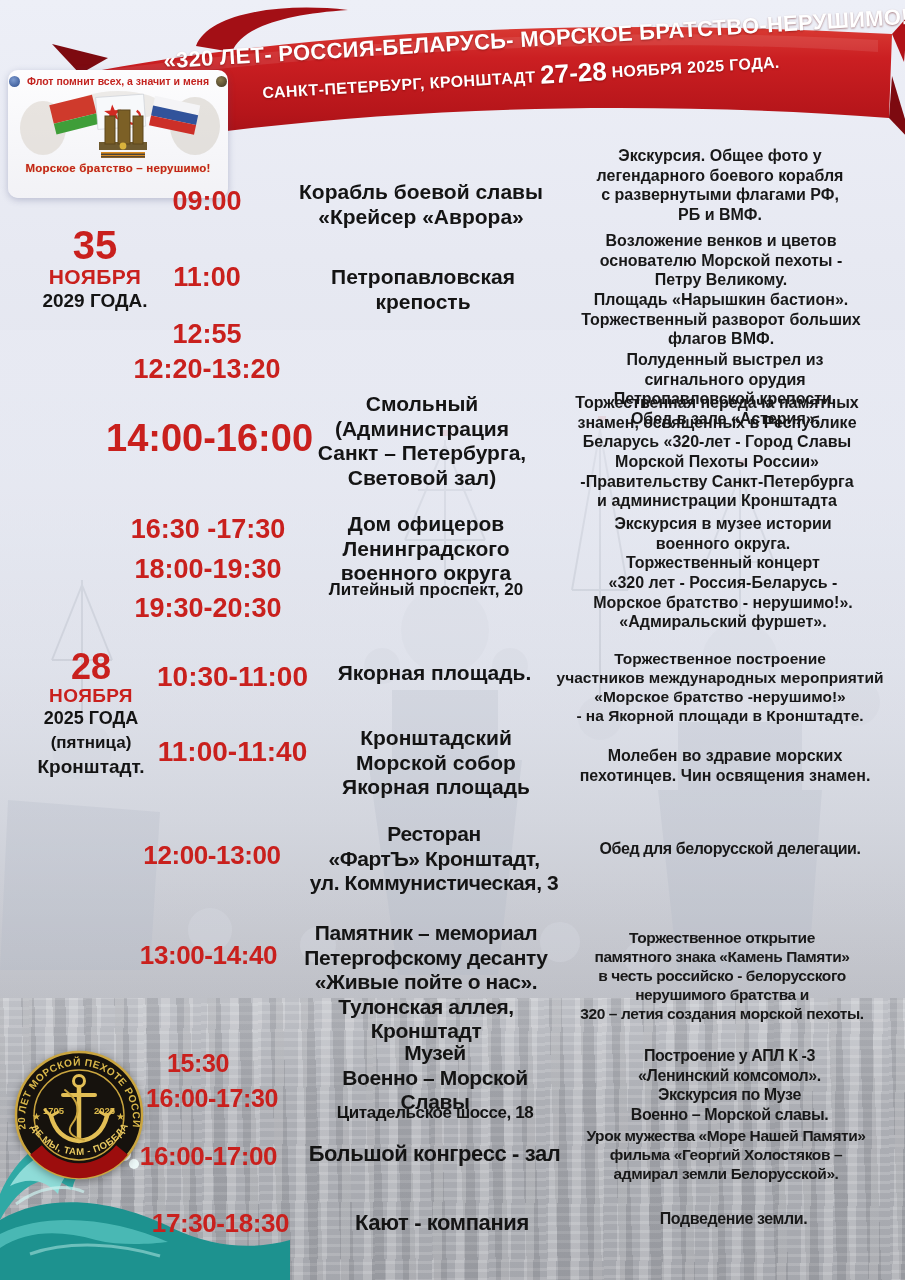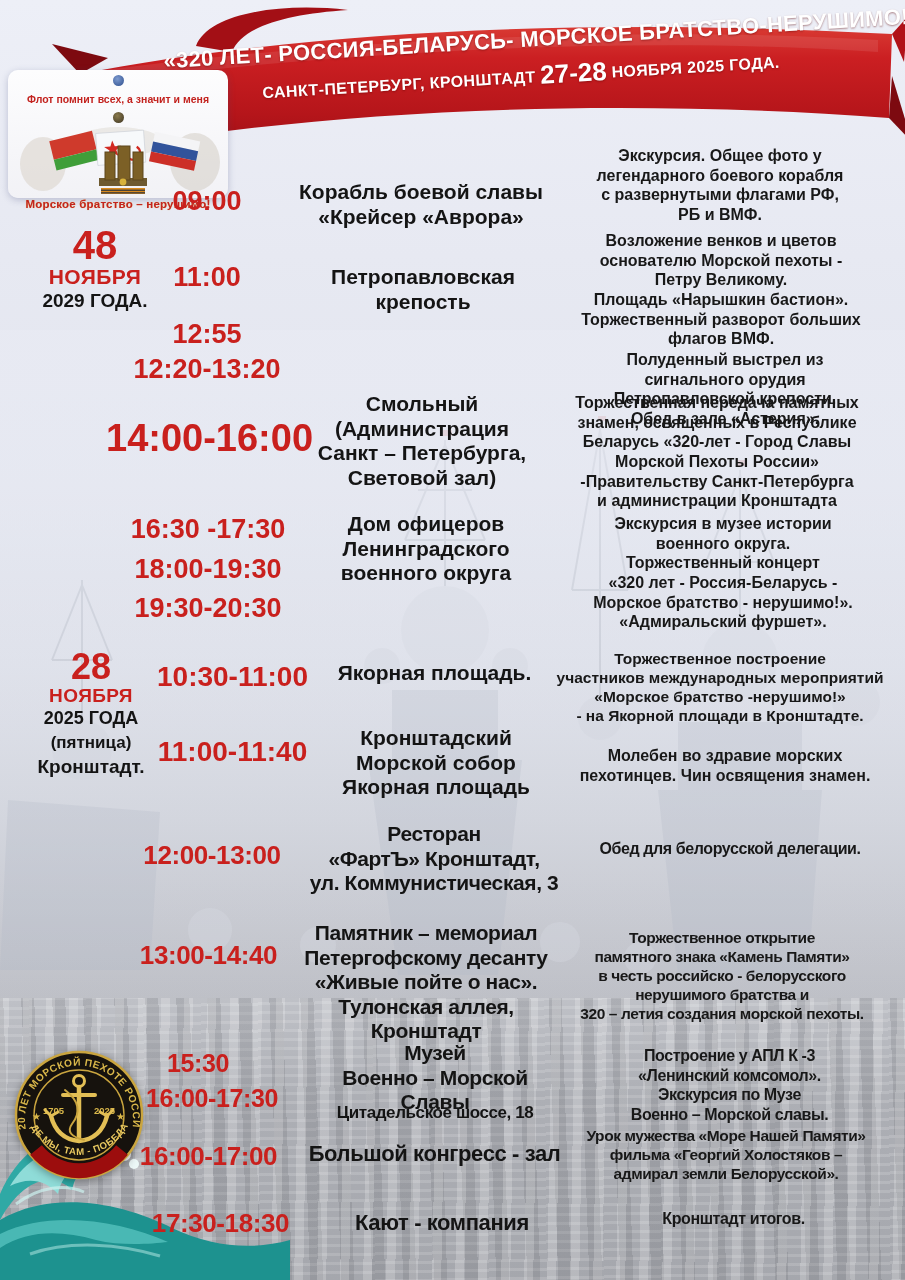--- a/index.html
+++ b/index.html
@@ -22,21 +22,21 @@
   .ribbon-text{position:absolute;left:118px;top:27px;width:712px;transform:rotate(-3.4deg);
     text-align:center;color:#ffffff;font-weight:bold;text-shadow:0 1px 2px rgba(90,0,0,.45);}
   .ribbon-line1{font-size:22px;letter-spacing:.3px;white-space:nowrap;}
   .ribbon-line2{margin-top:8px;font-size:16px;letter-spacing:.4px;white-space:nowrap;}
   .ribbon-line2 .big{font-size:26px;vertical-align:-2px;letter-spacing:0;}
 
   
   .logo-card{position:absolute;left:8px;top:70px;width:220px;height:128px;border-radius:10px;
     background:linear-gradient(180deg,#fdfdfe,#f2f2f6);box-shadow:0 2px 7px rgba(60,70,120,.28);}
   .logo-top{display:flex;align-items:center;justify-content:center;gap:7px;margin-top:5px;
-    color:#c3231f;font-size:10.5px;font-weight:bold;white-space:nowrap;flex-direction:column;}
+    color:#c3231f;font-size:10.5px;font-weight:bold;white-space:nowrap;}
   .mini-emblem{display:inline-block;width:11px;height:11px;border-radius:50%;background:radial-gradient(circle at 40% 35%,#7d9bd0,#2d4d8c);}
   .mini-emblem.dark{background:radial-gradient(circle at 40% 35%,#8a7a4c,#3c3322);}
   .logo-art{display:block;margin:1px auto 0;}
   .logo-bottom{text-align:center;color:#c3231f;font-size:11.5px;font-weight:bold;letter-spacing:.2px;
     text-shadow:0 0 1px #e4c36a;}
 
   
   .tm{position:absolute;color:#c9201d;font-weight:bold;text-align:center;white-space:nowrap;}
   .loc{position:absolute;color:#141414;font-weight:bold;text-align:center;line-height:1.17;white-space:pre-line;}
   .desc{position:absolute;color:#181818;font-weight:bold;text-align:center;line-height:1.23;white-space:pre-line;}
@@ -228,21 +228,21 @@
         <circle cx="110" cy="58" r="3.4" fill="#d8b23c"></circle>
         <rect x="88" y="64" width="44" height="6" fill="#d98a1f"></rect>
         <rect x="88" y="65.6" width="44" height="1.3" fill="#3a3a3a"></rect>
         <rect x="88" y="68.2" width="44" height="1.3" fill="#3a3a3a"></rect>
       </g>
     </svg>
     <div class="logo-bottom">Морское братство – нерушимо!</div>
   </div>
 
   <div class="datebox date1" style="left:35px;top:226px;width:120px;">
-    <div class="num">48</div>
+    <div class="num">35</div>
     <div class="month">НОЯБРЯ</div>
     <div class="year">2029 ГОДА.</div>
   </div>
   <div class="datebox date2" style="left:26px;top:650px;width:130px;">
     <div class="num">28</div>
     <div class="month">НОЯБРЯ</div>
     <div class="year">2025 ГОДА</div>
     <div class="weekday">(пятница)</div>
     <div class="city">Кронштадт.</div>
   </div>
@@ -268,20 +268,21 @@
 «Крейсер «Аврора»</div>
   <div class="loc l2">Петропавловская
 крепость</div>
   <div class="loc l4">Смольный
 (Администрация
 Санкт – Петербурга,
 Световой зал)</div>
   <div class="loc l5">Дом офицеров
 Ленинградского
 военного округа</div>
+  <div class="loc l5sub">Литейный проспект, 20</div>
   <div class="loc l6">Якорная площадь.</div>
   <div class="loc l7">Кронштадский
 Морской собор
 Якорная площадь</div>
   <div class="loc l8 cond">Ресторан
 «ФартЪ» Кронштадт,
 ул. Коммунистическая, 3</div>
   <div class="loc l9 cond">Памятник – мемориал
 Петергофскому десанту
 «Живые пойте о нас».
@@ -332,21 +333,21 @@
 в честь российско - белорусского
 нерушимого братства и
 320 – летия создания морской пехоты.</div>
   <div class="desc d10 cond">Построение у АПЛ К -3
 «Ленинский комсомол».
 Экскурсия по Музе
 Военно – Морской славы.</div>
   <div class="desc d11 cond">Урок мужества «Море Нашей Памяти»
 фильма «Георгий Холостяков –
 адмирал земли Белорусской».</div>
-  <div class="desc d12 cond">Кронштадт итогов.</div>
+  <div class="desc d12 cond">Подведение земли.</div>
 
   <svg class="emblem" viewBox="0 0 130 130">
     <circle cx="65" cy="65" r="63" fill="#16120d" stroke="#caa53f" stroke-width="2.5"></circle>
     <circle cx="65" cy="65" r="45" fill="none" stroke="#caa53f" stroke-width="1.4"></circle>
     <path d="M22,100 A55 55 0 0 0 108,100" stroke="#9c0d0d" stroke-width="15" fill="none"></path>
     <defs>
       <path id="arcTop" d="M 12,80 A 54 54 0 1 1 118,80" fill="none"></path>
       <path id="arcBottom" d="M 16,76 A 56 56 0 0 0 114,76" fill="none"></path>
     </defs>
     <text font-size="10.2" font-weight="bold" fill="#d9b74a" font-family="Liberation Sans, sans-serif" letter-spacing="0.5">

